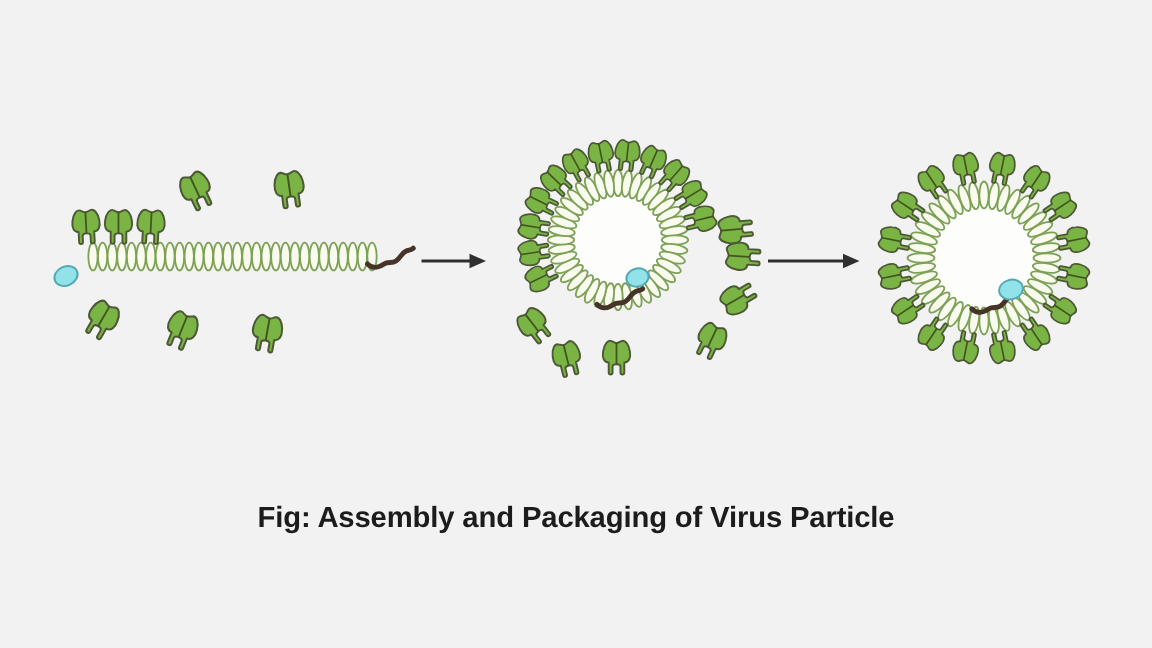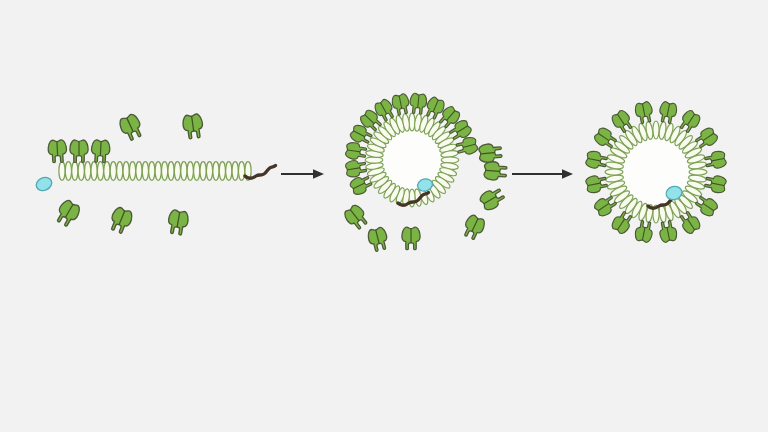--- a/index.html
+++ b/index.html
@@ -198,13 +198,14 @@
         <path d="M 648 206 c 4 4 8 2 11 0 c 3 -2 5 0 8 -2 c 3 -2 3.5 -5 6.5 -6.5 c 2 -1 3.5 -0.5 5 -2" fill="none" stroke="#463428" stroke-width="3.3" stroke-linecap="round" stroke-linejoin="round"></path>
         <ellipse cx="674" cy="193" rx="8" ry="6.5" transform="rotate(-15 674 193)" fill="#92e2ea" stroke="#54a8b4" stroke-width="1.3"></ellipse>
       </g>
   <defs>
         <g id="spike">
           <path d="M -6.5 13 L -6.5 4.5 C -10.5 4.5 -12 0.5 -11.2 -4.5 C -10.4 -10.5 -7.2 -14.6 -4.2 -13.2 C -2.4 -12.4 -1.4 -11.6 0 -11.6 C 1.4 -11.6 2.4 -12.4 4.2 -13.2 C 7.2 -14.6 10.4 -10.5 11.2 -4.5 C 12 0.5 10.5 4.5 6.5 4.5 L 6.5 13 Q 6.5 14.6 4.9 14.6 Q 3.3 14.6 3.3 13 L 3.3 8 Q 3.3 6 0 6 Q -3.3 6 -3.3 8 L -3.3 13 Q -3.3 14.6 -4.9 14.6 Q -6.5 14.6 -6.5 13 Z" fill="#7ab445" stroke="#4d5936" stroke-width="1.6" stroke-linejoin="round"></path>
           <line x1="0" y1="-11.2" x2="0" y2="5.5" stroke="#41551f" stroke-width="1.5" stroke-linecap="round"></line>
         </g>
       </defs>
     </svg>
+  <div id="caption">Fig: Assembly and Packaging of Virus Particle</div>
 </div>
 
 </body></html>

